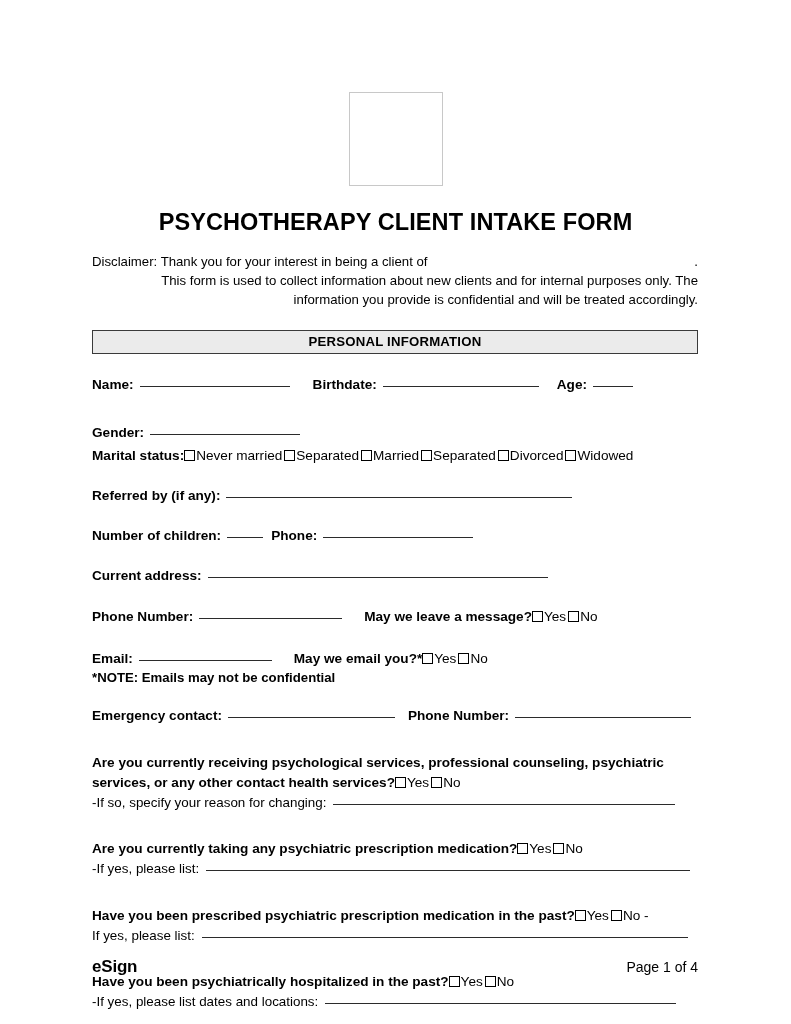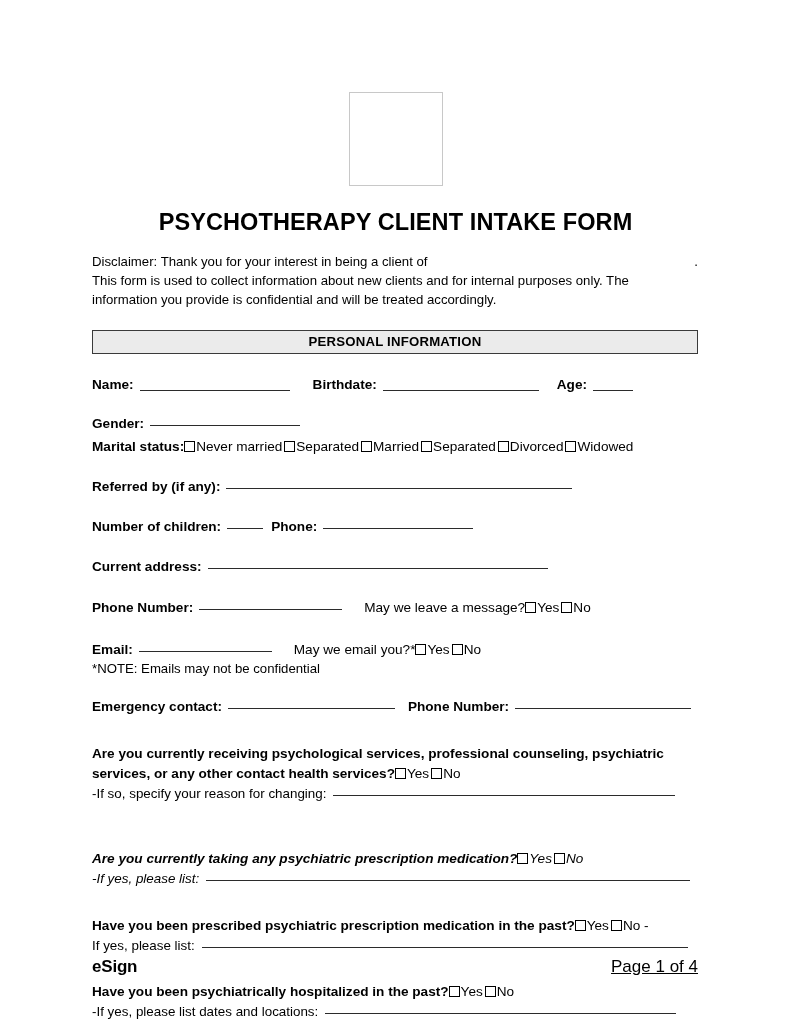--- a/index.html
+++ b/index.html
@@ -59,20 +59,21 @@
     top: 252px;
     left: 92px;
     width: 606px;
   }
 
   
   .disclaimer {
     font-size: 13.2px;
     line-height: 19.2px;
     margin: 0;
+    text-align: right;
   }
   .disclaimer-line1 {
     display: flex;
     justify-content: space-between;
     align-items: baseline;
   }
   .disclaimer-dot {
     font-size: 13.2px;
   }
 
@@ -92,33 +93,33 @@
   }
 
   
   .row {
     display: flex;
     align-items: baseline;
     font-size: 13.6px;
     line-height: 17px;
     white-space: nowrap;
   }
-  .row.r-name      { margin-top: 22px; align-items: flex-end; }
-  .row.r-gender    { margin-top: 22px; }
+  .row.r-name      { margin-top: 22px; }
+  .row.r-gender    { margin-top: 31px; }
   .row.r-marital   { margin-top: 6px; }
   .row.r-referred  { margin-top: 23px; }
   .row.r-children  { margin-top: 23px; }
   .row.r-address   { margin-top: 23px; }
   .row.r-phone     { margin-top: 24px; }
   .row.r-email     { margin-top: 25px; }
   .row.r-note      { margin-top: 2px; }
   .row.r-emerg     { margin-top: 21px; }
 
   .lbl-b { font-weight: bold; }
-  .lbl-n { font-weight: normal; }
+  .lbl-n { font-weight: bold; }
 
   .rule {
     display: inline-block;
     border-bottom: 1.6px solid #2b2b2b;
     height: 0;
     position: relative;
     top: -2px;
   }
   .sp { display: inline-block; }
 
@@ -158,21 +159,21 @@
     font-size: 13.6px;
     padding: 0 2px 0 1px;
   }
 
   
   .question {
     font-size: 13.6px;
     line-height: 20px;
   }
   .q1 { margin-top: 29px; }
-  .q2 { margin-top: 45px; font-style: italic; }
+  .q2 { margin-top: 26px; }
   .q3 { margin-top: 27px; text-align: center; }
   .q4 { margin-top: 26px; }
 
   .q-text {
     font-weight: bold;
     display: inline;
   }
   .q-sub {
     font-weight: normal;
     font-size: 13.4px;
@@ -196,22 +197,21 @@
     display: flex;
     justify-content: space-between;
     align-items: baseline;
   }
   .brand {
     font-size: 17px;
     font-weight: bold;
     letter-spacing: -0.2px;
   }
   .page-num {
-    font-size: 17px;
-    text-decoration: underline;
+    font-size: 14px;
   }
 </style>
 </head>
 <body>
 
 <div class="page">
 
   <div class="logo-area">
     <div class="logo-box"></div>
   </div>

